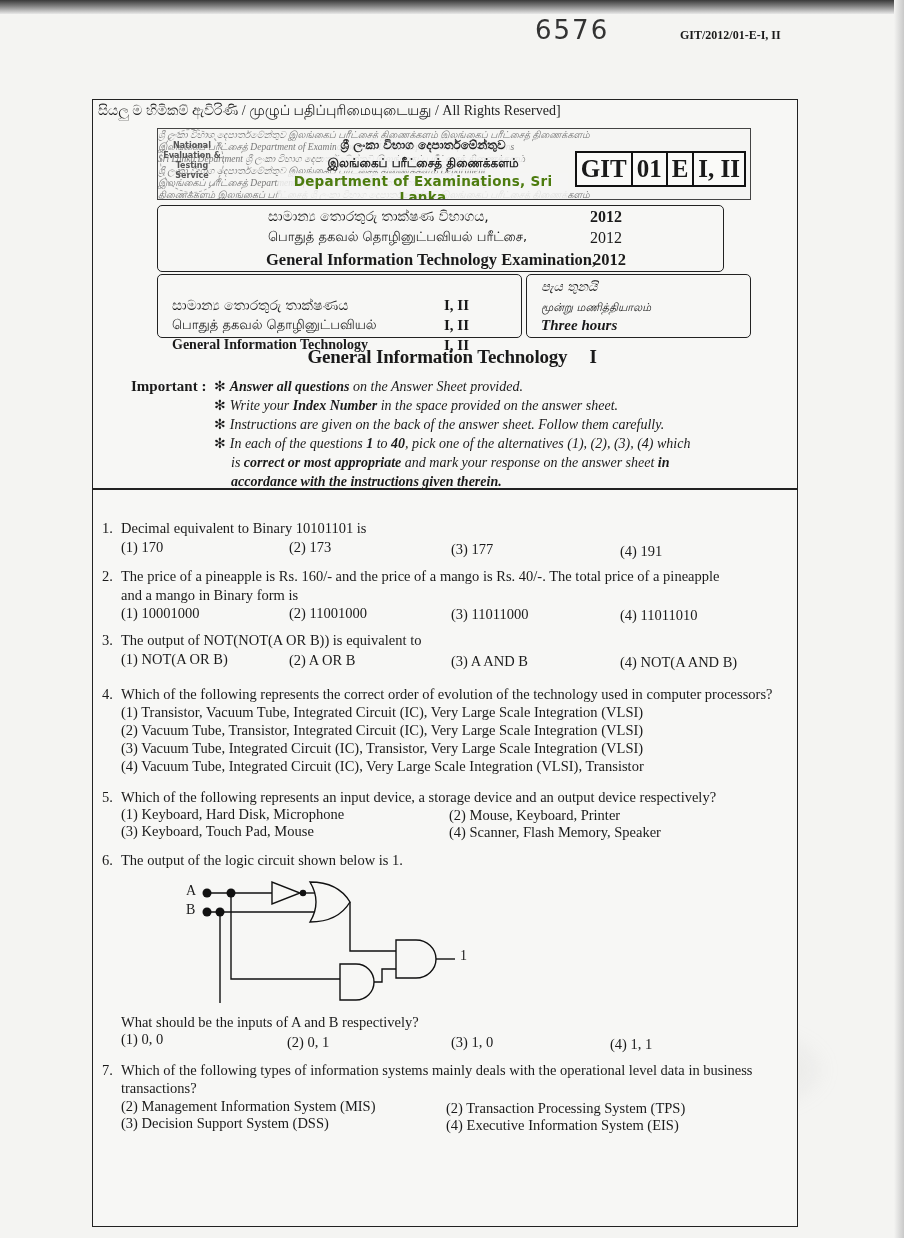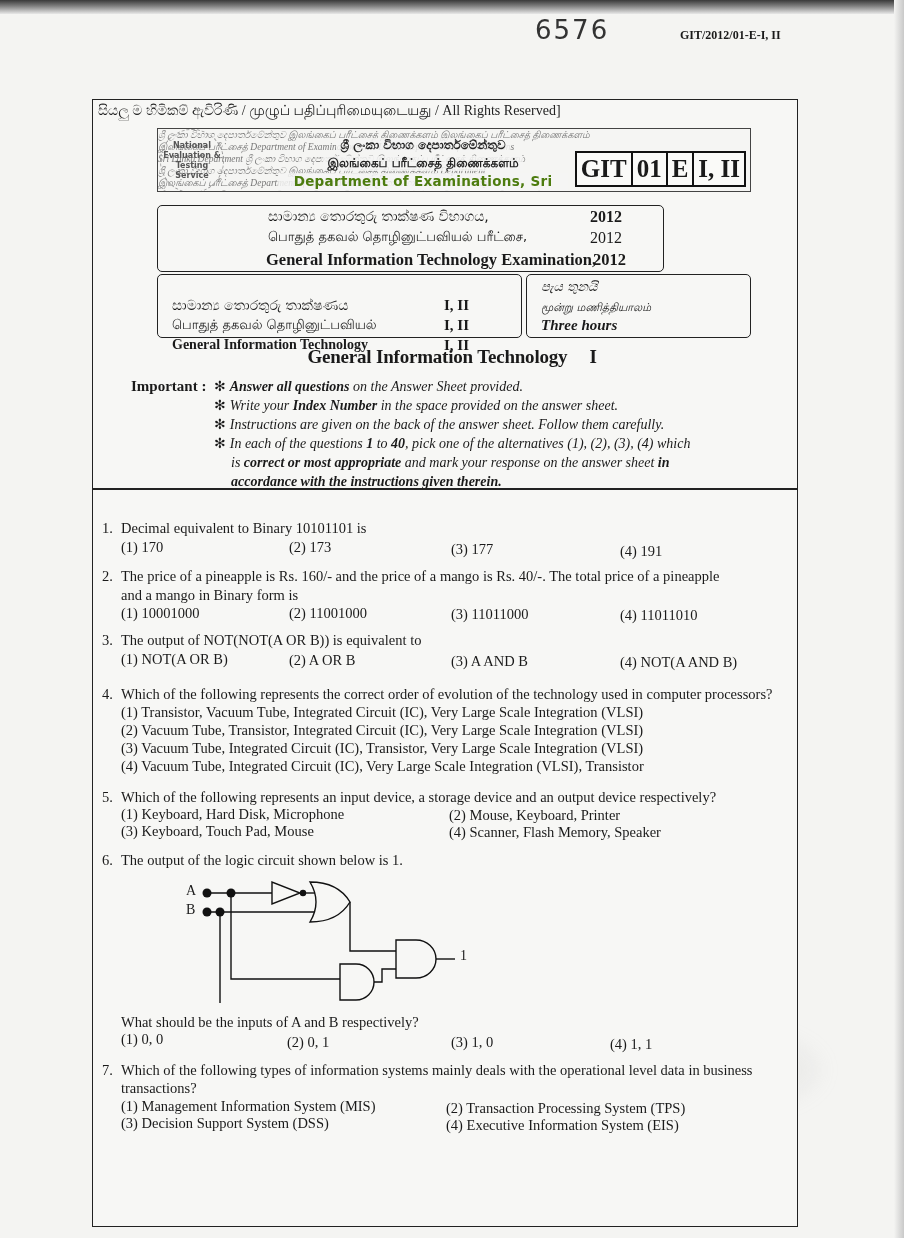--- a/index.html
+++ b/index.html
@@ -4,30 +4,30 @@
 <style>
   * { box-sizing: border-box; margin: 0; padding: 0; }
   html, body { width: 904px; height: 1238px; background: #f4f4f2; overflow: hidden; }
   body { font-family: "Liberation Serif", "DejaVu Serif", serif; color: #1a1a1a; position: relative; }
   .page-edge { position: absolute; left: 0; top: 0; width: 904px; height: 14px; background: linear-gradient(#3a3a3a, #7a7a7a 40%, #e8e8e8); }
   .right-edge { position: absolute; right: 0; top: 0; width: 10px; height: 1238px; background: linear-gradient(90deg, #f4f4f2, #c9c9c9); }
   .serial { position: absolute; left: 535px; top: 15px; font-family: "DejaVu Sans", sans-serif; font-size: 26px; letter-spacing: 2px; color: #333; }
   .code-top { position: absolute; left: 680px; top: 28px; font-size: 12px; font-weight: bold; }
   .frame { position: absolute; left: 92px; top: 99px; width: 706px; height: 1128px; border: 1.5px solid #222; background: #f7f7f5; }
   .rights { position: absolute; left: 98px; top: 103px; font-size: 14px; color: #222; }
-  .letterhead { position: absolute; left: 157px; top: 128px; width: 594px; height: 64px; border: 1px solid #444; overflow: hidden; background: #f5f5f3; padding-left: 25px; }
+  .letterhead { position: absolute; left: 157px; top: 128px; width: 594px; height: 72px; border: 1px solid #444; overflow: hidden; background: #f5f5f3; padding-left: 25px; }
   .lh-bg { position: absolute; left: 0; top: 0; width: 100%; font-size: 9.5px; line-height: 12px; color: #777; white-space: nowrap; font-style: italic; }
   .lh-seal { position: absolute; left: 2px; top: 0px; width: 64px; height: 64px; border-radius: 50%; border: 1px dashed #999; font-size: 8px; font-weight: bold; color: #555; display: flex; align-items: center; justify-content: center; text-align: center; line-height: 10px; font-family: "DejaVu Sans", sans-serif; }
   .lh-center { position: absolute; left: 120px; top: 6px; width: 290px; text-align: center; }
   .lh-dept { font-family: "DejaVu Sans", sans-serif; font-weight: bold; font-size: 13.5px; color: #4d7c0f; margin-top: 2px; letter-spacing: 0.3px; background: rgba(245,245,243,0.85); display: inline-block; padding: 0 4px; }
   .lh-si { font-family: "DejaVu Sans", sans-serif; font-weight: bold; font-size: 12px; color: #222; background: rgba(245,245,243,0.85); display: inline-block; padding: 0 4px; }
   .code-boxes { position: absolute; right: 4px; top: 22px; display: flex; border: 2px solid #111; background: #fafaf8; }
   .code-boxes span { font-size: 25px; font-weight: bold; padding: 0 4px; border-right: 2px solid #111; line-height: 32px; }
   .code-boxes span:last-child { border-right: none; }
-  .title-box { position: absolute; left: 157px; top: 205px; width: 507px; height: 67px; border: 1.5px solid #222; border-radius: 5px; }
+  .title-box { position: absolute; left: 157px; top: 205px; width: 567px; height: 67px; border: 1.5px solid #222; border-radius: 5px; }
   .title-line { position: absolute; left: 0; width: 100%; font-size: 16px; }
   .title-line .t { position: absolute; left: 110px; }
   .title-line .y { position: absolute; left: 432px; font-weight: bold; }
   .si-text { font-family: "DejaVu Sans", sans-serif; font-size: 14px; }
   .ta-text { font-family: "DejaVu Sans", sans-serif; font-size: 13px; }
   .subj-box { position: absolute; left: 157px; top: 274px; width: 365px; height: 64px; border: 1.5px solid #222; border-radius: 5px; }
   .subj-line { position: absolute; left: 14px; width: 340px; font-size: 14px; margin-top: 20px; }
   .subj-line .p { position: absolute; left: 272px; font-weight: bold; font-size: 15px; }
   .time-box { position: absolute; left: 526px; top: 274px; width: 225px; height: 64px; border: 1.5px solid #222; border-radius: 5px; }
   .time-line { position: absolute; left: 14px; font-size: 13px; }
@@ -248,16 +248,16 @@
 <div class="opt" style="left:451px;top:1034px;">(3)  1, 0</div>
 <div class="opt" style="left:610px;top:1036px;">(4)  1, 1</div>
 
 <div class="q" style="top:1061px;">
   <span class="qn">7.</span>
   <span class="qt">Which of the following types of information systems mainly deals with the operational level data in business</span>
 </div>
 <div class="q" style="top:1079px;">
   <span class="qt">transactions?</span>
 </div>
-<div class="opt" style="left:121px;top:1098px;">(1)  Management Information System (MIS)</div>
+<div class="opt" style="left:121px;top:1098px;">(2)  Management Information System (MIS)</div>
 <div class="opt" style="left:446px;top:1100px;">(2)  Transaction Processing System (TPS)</div>
 <div class="opt" style="left:121px;top:1115px;">(3)  Decision Support System (DSS)</div>
 <div class="opt" style="left:446px;top:1117px;">(4)  Executive Information System (EIS)</div>
 
 </body></html>

